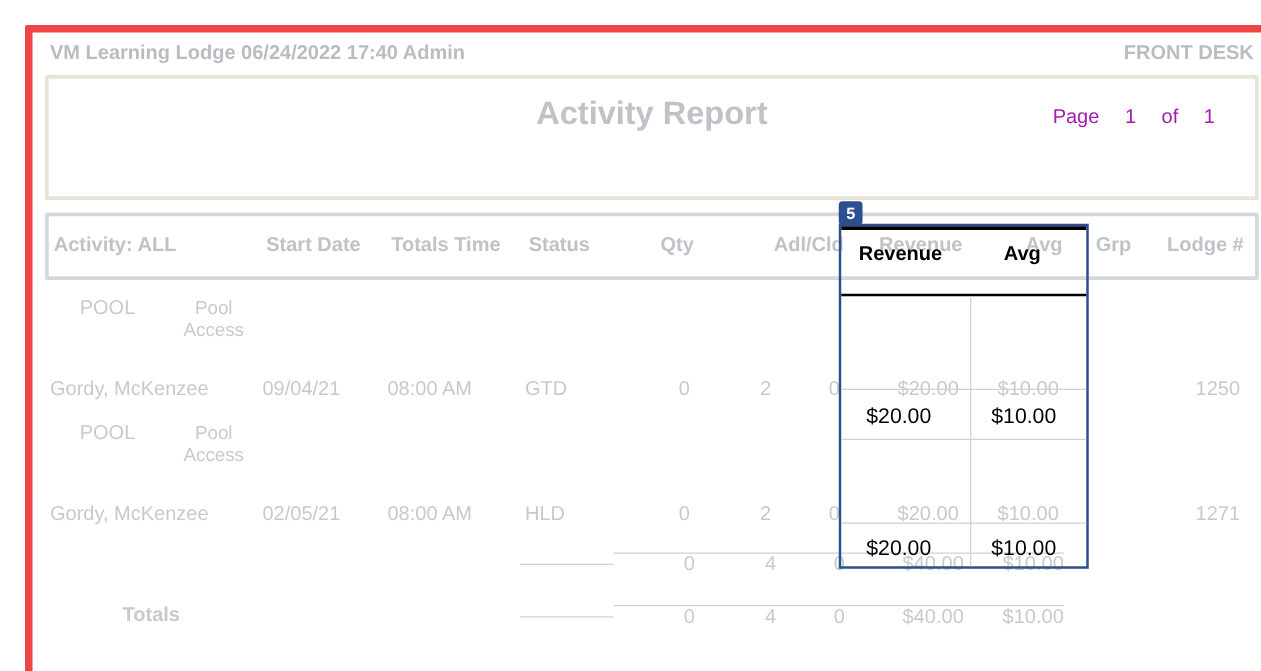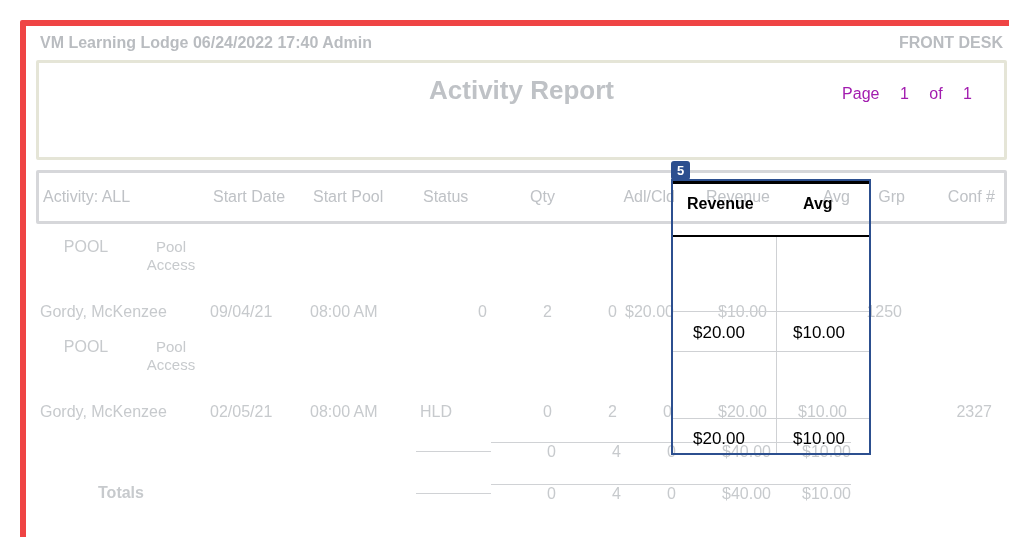--- a/index.html
+++ b/index.html
@@ -67,21 +67,21 @@
       border-radius: 2px;
       padding: 0;
     }
     .columns-row {
       display: grid;
       grid-template-columns: 100px 70px 100px 110px 75px 65px 65px 55px 95px 80px 55px 90px;
       align-items: center;
       height: 48px;
       color: #bfc2c6;
       font-size: 16px;
-      font-weight: 400;
+      font-weight: 700;
     }
     .columns-row > div { padding: 0 4px; }
     .col-center { text-align: right; }
 
     .data-grid {
       margin-top: 6px;
     }
     .data-row {
       display: grid;
       grid-template-columns: 100px 70px 100px 110px 75px 65px 65px 55px 95px 80px 55px 90px;
@@ -208,28 +208,28 @@
       <span>1</span>
       <span>of</span>
       <span>1</span>
     </div>
   </div>
 
   <div class="columns-wrap">
     <div class="columns-row">
       <div style="grid-column: 1 / 3;">Activity: ALL</div>
       <div>Start Date</div>
-      <div>Start Pool</div>
+      <div>Totals Time</div>
       <div>Status</div>
       <div class="col-center">Qty</div>
       <div class="col-center" style="grid-column: 7 / 9;">Adl/Cld</div>
       <div class="col-center">Revenue</div>
       <div class="col-center">Avg</div>
       <div class="col-center">Grp</div>
-      <div class="col-center">Conf #</div>
+      <div class="col-center">Lodge #</div>
     </div>
   </div>
 
   <div class="data-grid">
 
     <div class="data-row section-row">
       <div>POOL</div>
       <div class="pool-desc">Pool Access</div>
       <div></div>
         <div></div>
@@ -239,20 +239,21 @@
         <div></div>
         <div></div>
         <div></div>
         <div></div>
         <div></div>
     </div>
     <div class="data-row">
       <div style="grid-column: 1 / 3;">Gordy, McKenzee</div>
       <div>09/04/21</div>
       <div>08:00 AM</div>
+      <div>GTD</div>
       <div class="col-center">0</div>
       <div class="col-center">2</div>
       <div class="col-center">0</div>
       <div class="col-center">$20.00</div>
       <div class="col-center">$10.00</div>
       <div class="col-center"></div>
       <div class="col-center">1250</div>
     </div>
 
     <div class="data-row section-row">
@@ -273,21 +274,21 @@
       <div style="grid-column: 1 / 3;">Gordy, McKenzee</div>
       <div>02/05/21</div>
       <div>08:00 AM</div>
       <div>HLD</div>
       <div class="col-center">0</div>
       <div class="col-center">2</div>
       <div class="col-center">0</div>
       <div class="col-center">$20.00</div>
       <div class="col-center">$10.00</div>
       <div class="col-center"></div>
-      <div class="col-center">2327</div>
+      <div class="col-center">1271</div>
     </div>
 
     <div class="summary-row">
       <div></div>
         <div></div>
         <div></div>
         <div></div>
       <div class="summary-border"></div>
       <div class="col-center summary-border">0</div>
       <div class="col-center summary-border">4</div>

